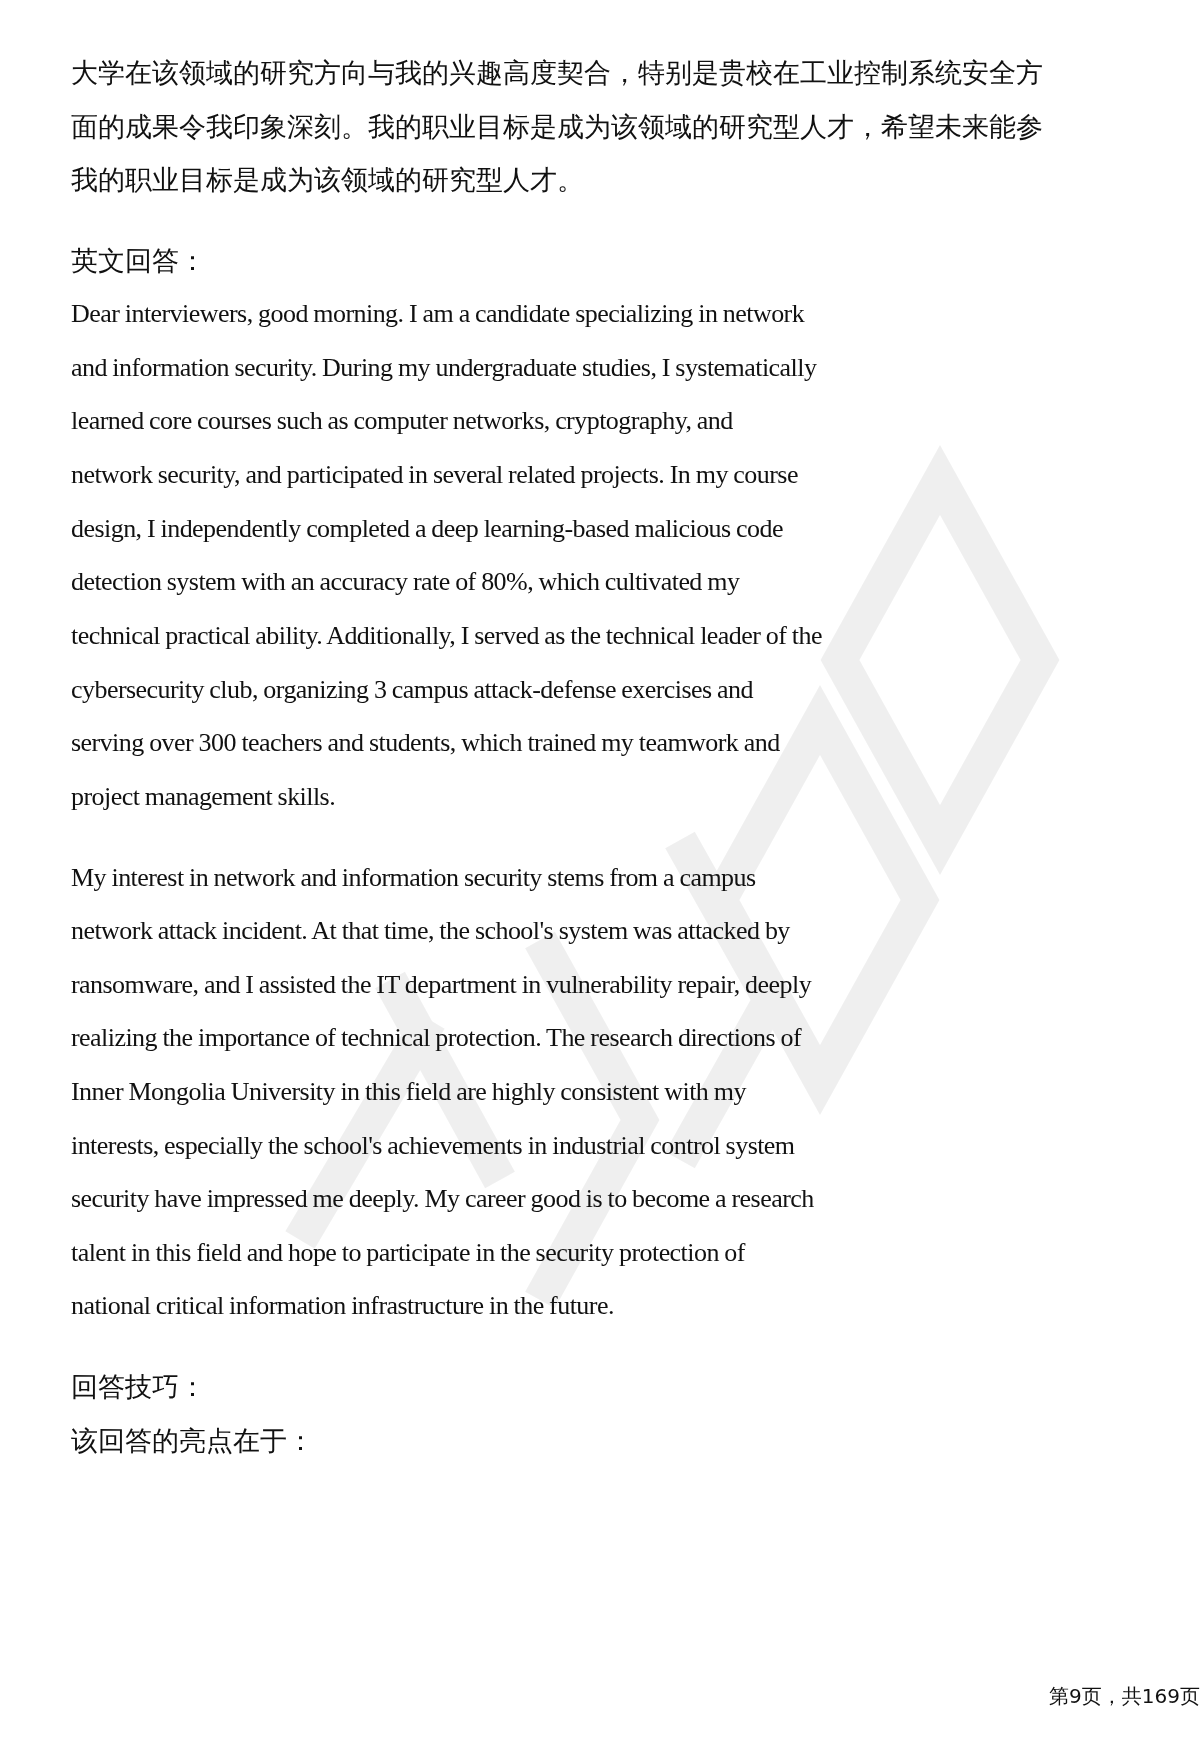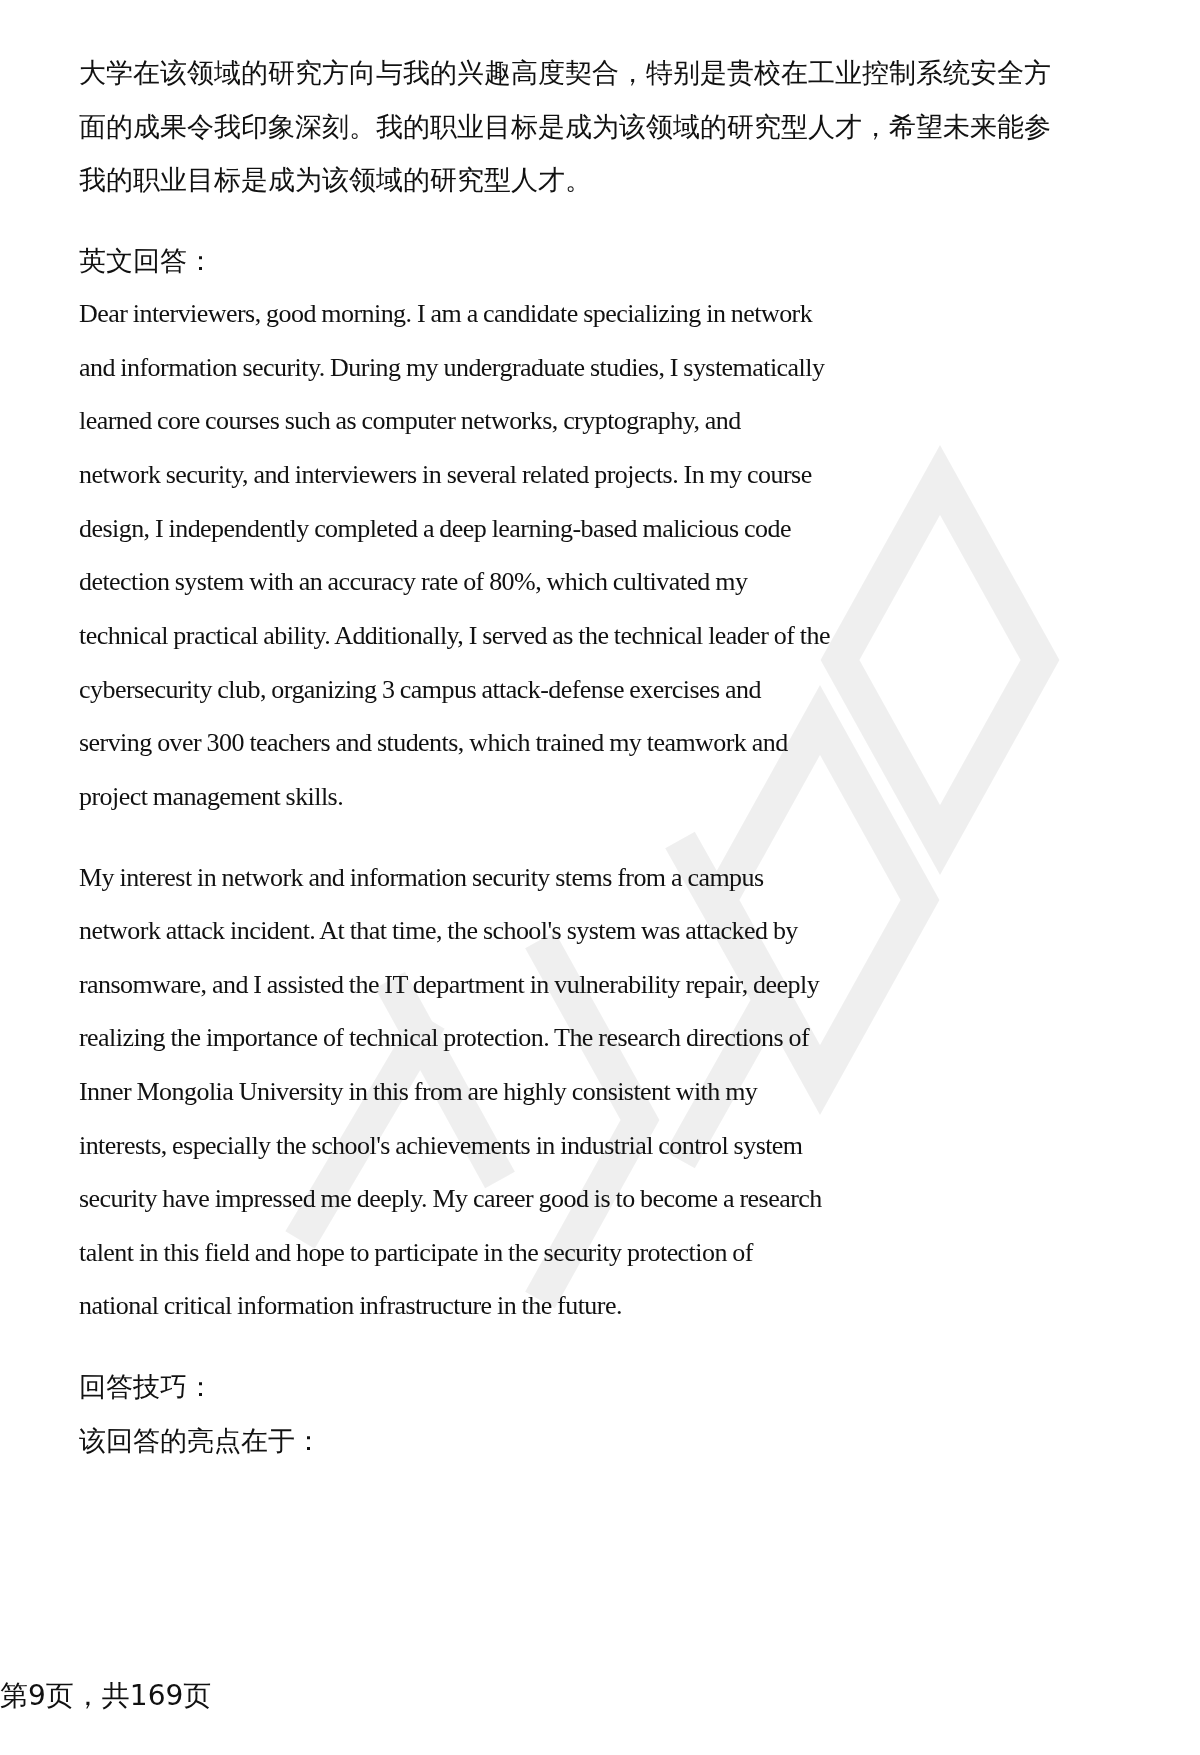--- a/index.html
+++ b/index.html
@@ -25,43 +25,43 @@
       opacity: 0.06;
     }
     .page {
       position: absolute;
       left: 67px;
       top: 0;
       width: 1090px;
     }
     .line {
       position: absolute;
-      left: 12px;
+      left: 4px;
       white-space: nowrap;
       font-size: 26.5px;
       line-height: 34px;
       letter-spacing: -0.2px;
     }
     .en {
       font-family: Liberation Serif, serif;
       font-size: 26px;
       letter-spacing: -0.55px;
       word-spacing: -0.5px;
     }
     .cn {
       font-size: 27px;
       letter-spacing: 0px;
     }
     .footer {
       position: absolute;
       left: 0;
       width: 1200px;
       top: 1679px;
-      text-align: left;
-      font-size: 28px;
+      text-align: right;
+      font-size: 20px;
       line-height: 34px;
       color: #111111;
     }
   </style>
 </head>
 <body>
 
 <svg class="watermark" viewBox="0 0 900 900" xmlns="http://www.w3.org/2000/svg">
   <g fill="none" stroke="#000" stroke-width="34" stroke-linejoin="miter">
     <path d="M760 60 L860 240 L760 420 L660 240 Z"></path>
@@ -81,35 +81,35 @@
     <div class="line cn" style="top:163px">我的职业目标是成为该领域的研究型人才。</div>
   </section>
 
   <section>
     <div class="line cn" style="top:244px">英文回答：</div>
 
     <div>
       <div class="line en" style="top:297px">Dear interviewers, good morning. I am a candidate specializing in network</div>
       <div class="line en" style="top:351px">and information security. During my undergraduate studies, I systematically</div>
       <div class="line en" style="top:404px">learned core courses such as computer networks, cryptography, and</div>
-      <div class="line en" style="top:458px">network security, and interviewers in several related projects. In my course</div>
+      <div class="line en" style="top:458px">network security, and participated in several related projects. In my course</div>
       <div class="line en" style="top:512px">design, I independently completed a deep learning-based malicious code</div>
       <div class="line en" style="top:565px">detection system with an accuracy rate of 80%, which cultivated my</div>
       <div class="line en" style="top:619px">technical practical ability. Additionally, I served as the technical leader of the</div>
       <div class="line en" style="top:673px">cybersecurity club, organizing 3 campus attack-defense exercises and</div>
       <div class="line en" style="top:726px">serving over 300 teachers and students, which trained my teamwork and</div>
       <div class="line en" style="top:780px">project management skills.</div>
     </div>
 
     <div>
       <div class="line en" style="top:861px">My interest in network and information security stems from a campus</div>
       <div class="line en" style="top:914px">network attack incident. At that time, the school's system was attacked by</div>
       <div class="line en" style="top:968px">ransomware, and I assisted the IT department in vulnerability repair, deeply</div>
       <div class="line en" style="top:1021px">realizing the importance of technical protection. The research directions of</div>
-      <div class="line en" style="top:1075px">Inner Mongolia University in this from are highly consistent with my</div>
+      <div class="line en" style="top:1075px">Inner Mongolia University in this field are highly consistent with my</div>
       <div class="line en" style="top:1129px">interests, especially the school's achievements in industrial control system</div>
       <div class="line en" style="top:1182px">security have impressed me deeply. My career good is to become a research</div>
       <div class="line en" style="top:1236px">talent in this field and hope to participate in the security protection of</div>
       <div class="line en" style="top:1289px">national critical information infrastructure in the future.</div>
     </div>
   </section>
 
   <section>
     <div class="line cn" style="top:1370px">回答技巧：</div>
     <div class="line cn" style="top:1424px">该回答的亮点在于：</div>

